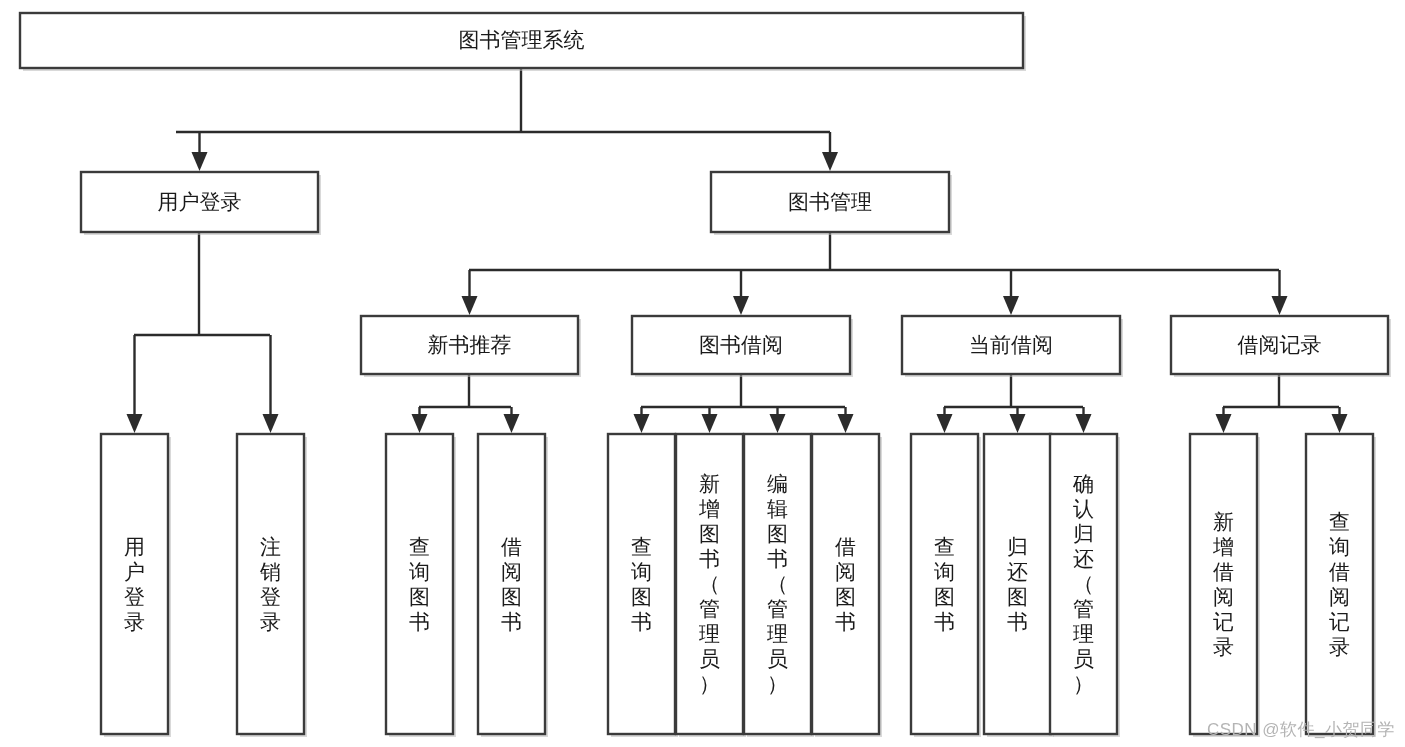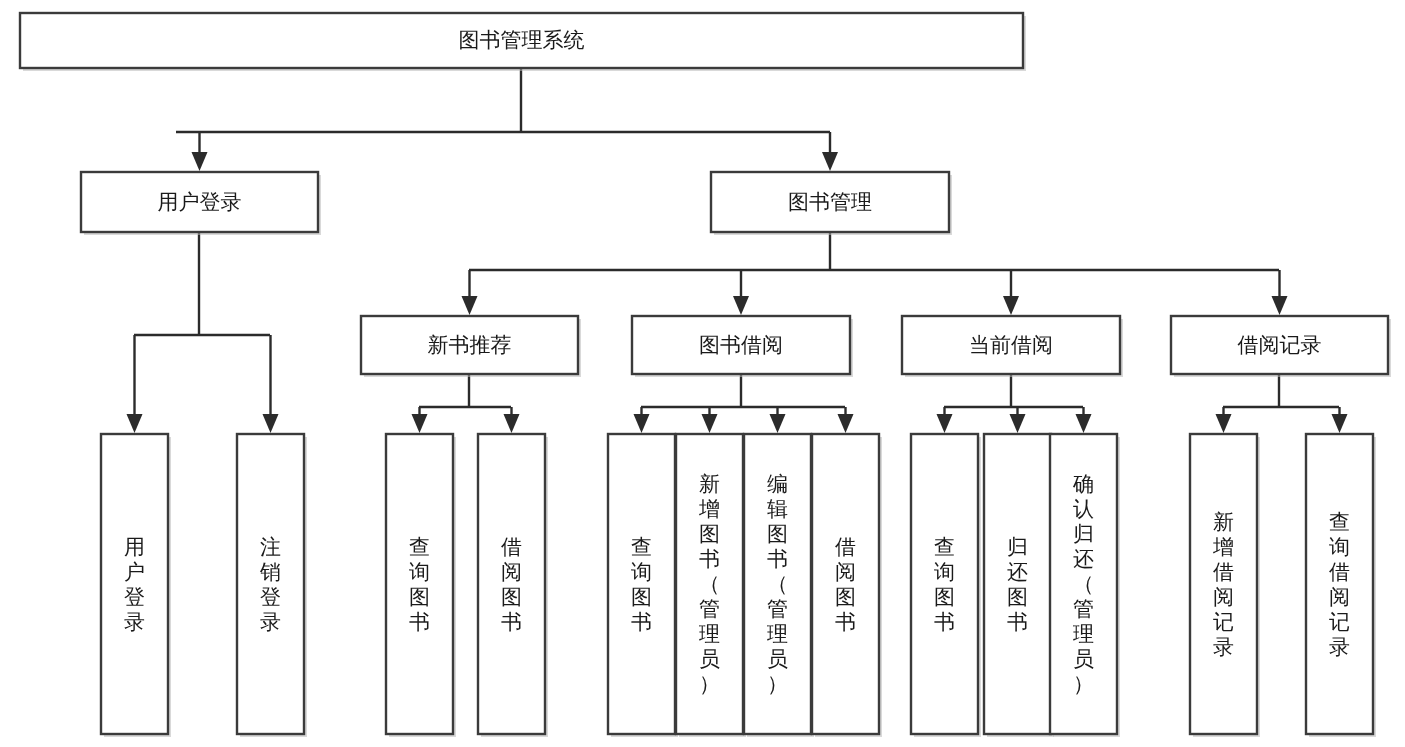--- a/index.html
+++ b/index.html
@@ -281,14 +281,15 @@
           <text class="node-label-vertical" x="1223.5" y="528.5"><tspan x="1223.5" dy="0">新</tspan><tspan x="1223.5" dy="25">增</tspan><tspan x="1223.5" dy="25">借</tspan><tspan x="1223.5" dy="25">阅</tspan><tspan x="1223.5" dy="25">记</tspan><tspan x="1223.5" dy="25">录</tspan></text>
         </g>
         <g>
           <rect class="node-shadow" x="1309" y="437" width="67" height="300"></rect>
           <rect class="node-box" x="1306" y="434" width="67" height="300"></rect>
           <text class="node-label-vertical" x="1339.5" y="528.5"><tspan x="1339.5" dy="0">查</tspan><tspan x="1339.5" dy="25">询</tspan><tspan x="1339.5" dy="25">借</tspan><tspan x="1339.5" dy="25">阅</tspan><tspan x="1339.5" dy="25">记</tspan><tspan x="1339.5" dy="25">录</tspan></text>
         </g>
       </g>
   </svg>
 
+  <div class="watermark">CSDN @软件_小贺同学</div>
 
 </div>
 
 </body></html>

